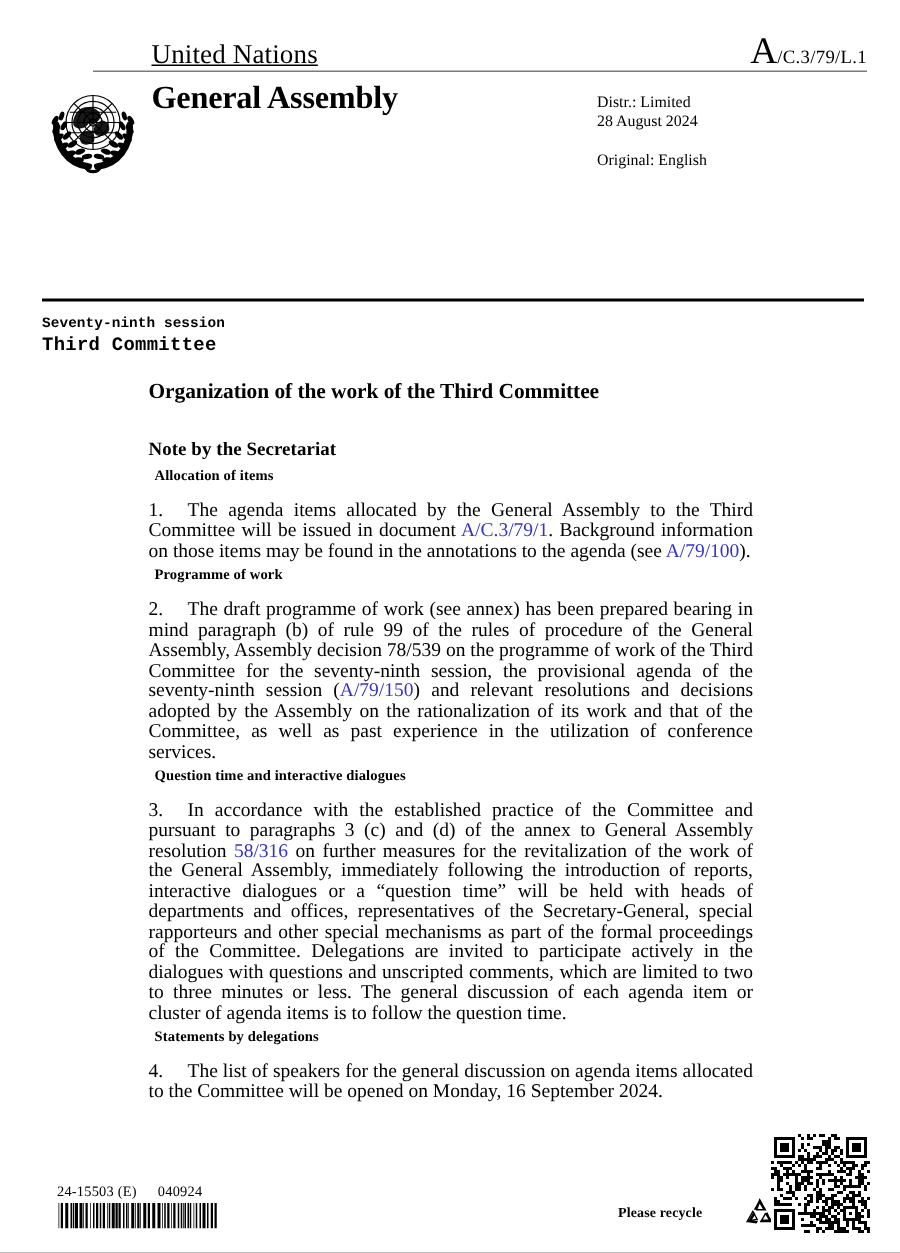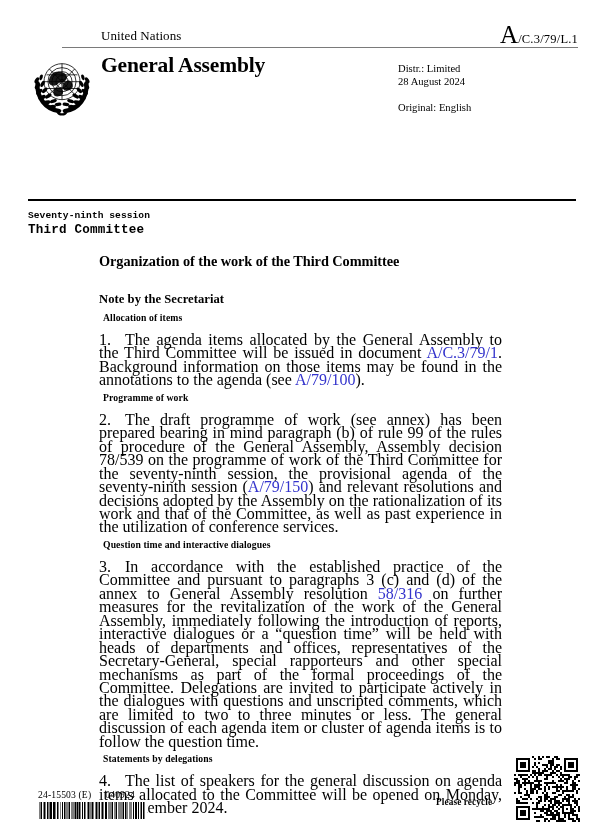--- a/index.html
+++ b/index.html
@@ -23,24 +23,25 @@
   .masthead {
     position: absolute;
     left: 0; top: 0;
     width: 600px;
     height: 195px;
   }
   .un-name {
     position: absolute;
     left: 101px;
     top: 29px;
-    font-size: 13px;
+    font-size: 18px;
     letter-spacing: .1px;
     line-height: 14px;
     white-space: nowrap;
+    text-decoration: underline;
   }
   .doc-symbol {
     position: absolute;
     right: 22px;
     top: 22px;
     white-space: nowrap;
     text-align: right;
   }
   .doc-symbol .sym-a {
     font-size: 25px;
@@ -143,21 +144,21 @@
     font-size: 9.7px;
     font-weight: bold;
     letter-spacing: .1px;
     line-height: 13px;
   }
   .sec-gap-first { margin-top: 23px; }
   .sec-gap      { margin-top: 16px; font-family: Liberation Serif, serif; }
 
   p.para {
     margin: 9px 0 0 0;
-    font-size: 16px;
+    font-size: 13px;
     line-height: 13.45px;
     text-align: justify;
     text-justify: inter-word;
     letter-spacing: 0;
   }
   p.para .num {
     display: inline-block;
     width: 26px;
   }
   a.ref, .ref {
@@ -185,23 +186,24 @@
   .barcode {
     position: absolute;
     left: 38px;
     top: 42px;
     height: 17px;
     width: 109px;
     display: block;
   }
   .recycle-wrap {
     position: absolute;
-    left: 436px;
+    left: 412px;
     top: 37px;
     display: flex;
+    align-items: center;
     gap: 24px;
   }
   .recycle-text {
     font-size: 9.3px;
     font-weight: bold;
     letter-spacing: .1px;
     white-space: nowrap;
   }
   .recycle-icon {
     margin-left: 3px;

